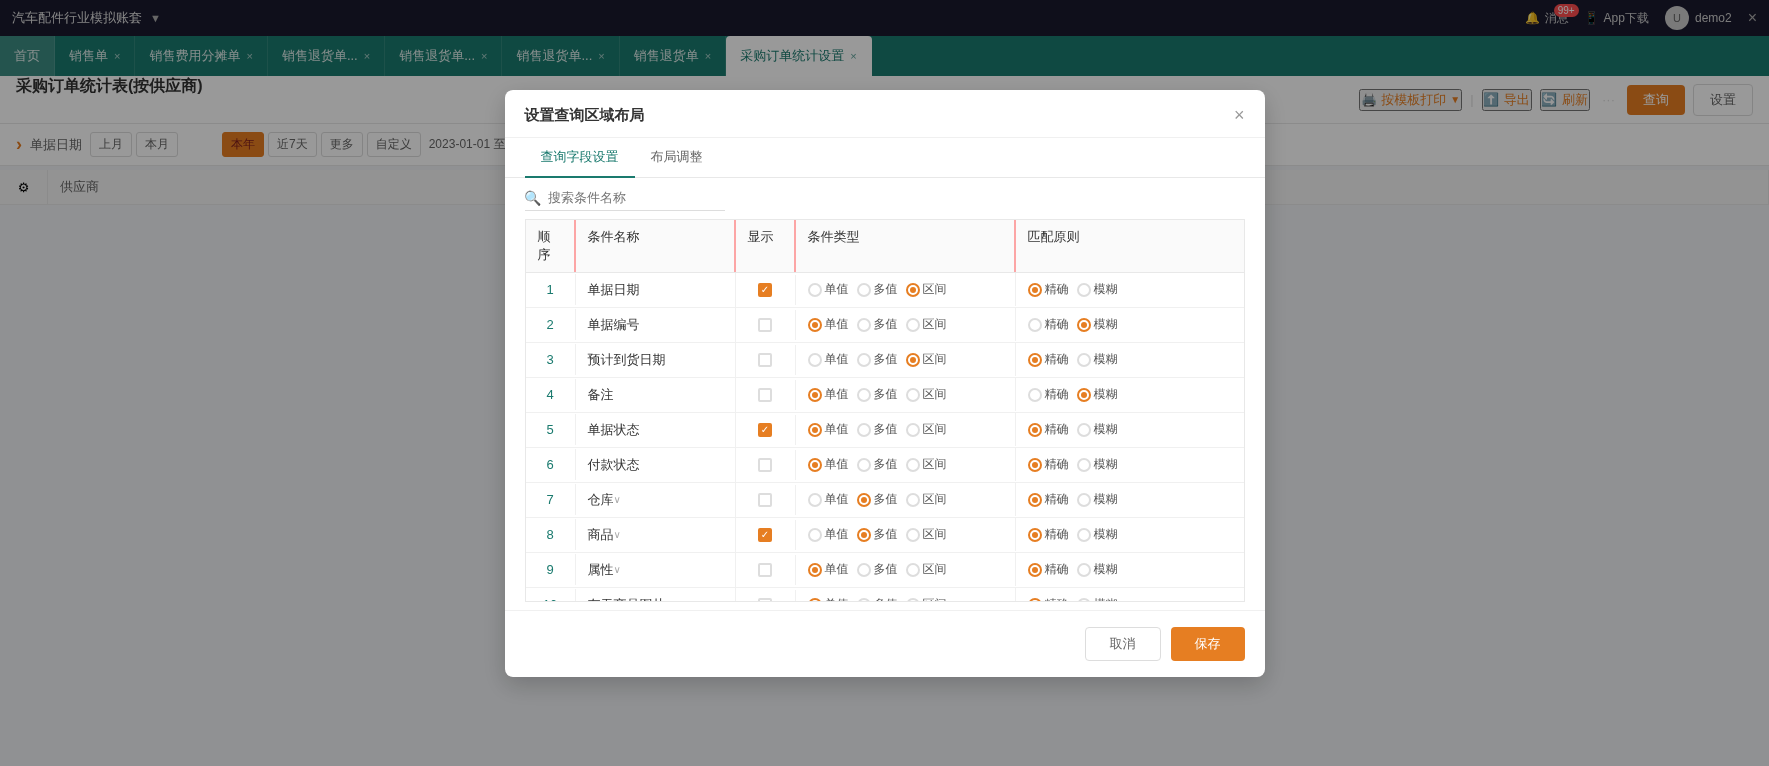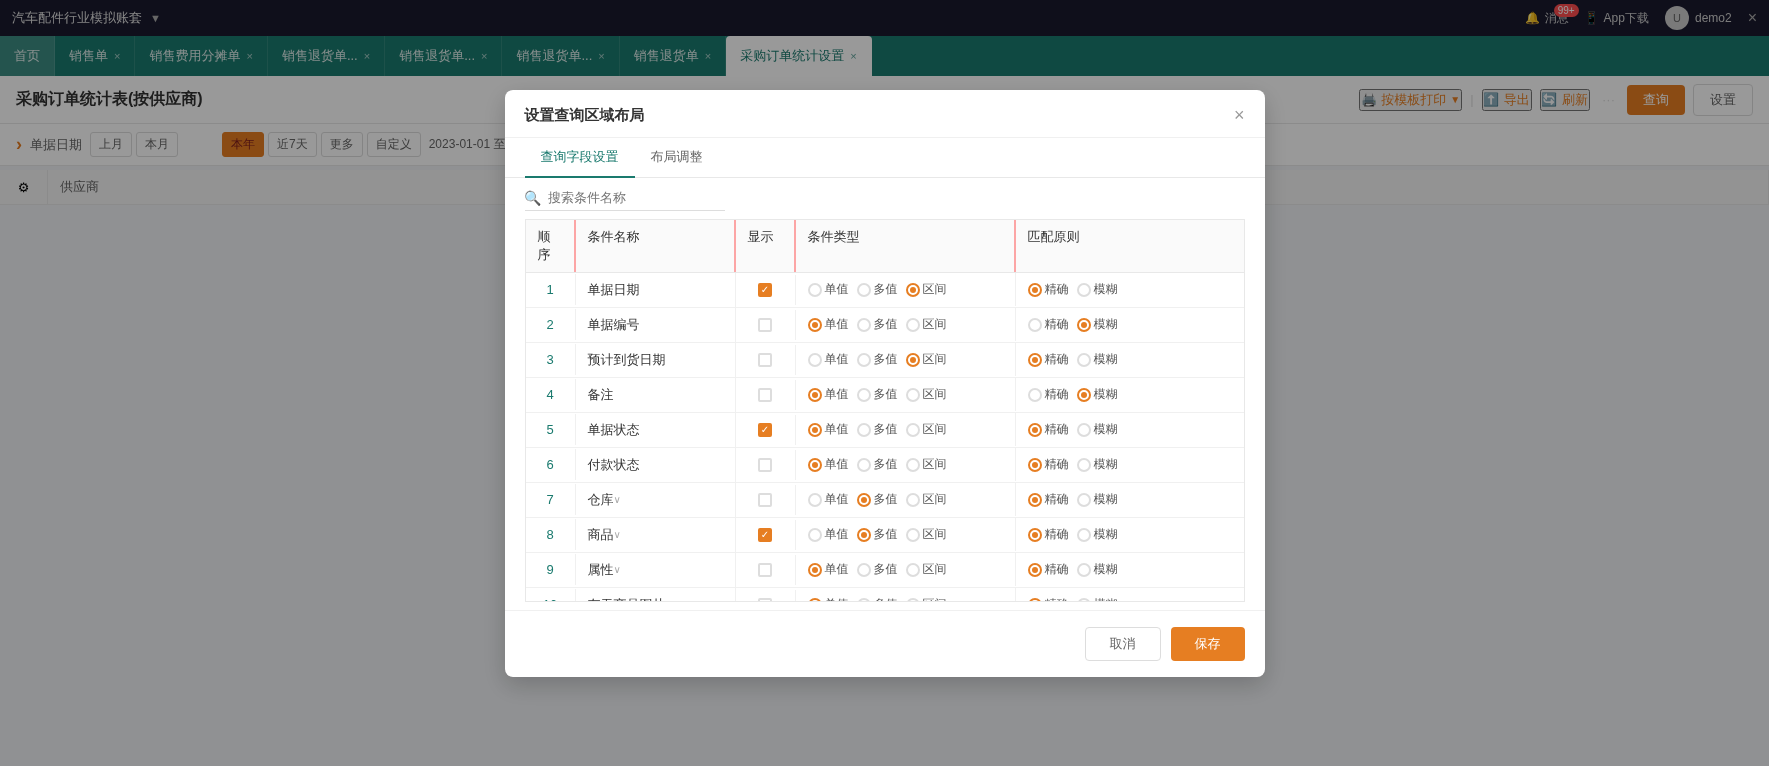--- a/index.html
+++ b/index.html
@@ -46,23 +46,22 @@
     }
     .tab-item.home { background: rgba(255,255,255,0.15); }
     .tab-item.active { background: #fff; color: #1a7a6e; border-radius: 4px 4px 0 0; }
     .tab-close { margin-left: 6px; font-size: 11px; color: inherit; opacity: 0.7; }
 
     
     .page-header {
       height: 48px;
       background: #fff;
       display: flex;
-      align-items: center;
       justify-content: space-between;
-      padding: 12px 16px;
+      padding: 0 16px;
       border-bottom: 1px solid #e8e8e8;
     }
     .page-title { font-size: 16px; font-weight: 600; color: #333; }
     .page-actions { display: flex; align-items: center; gap: 8px; }
     .btn-print { display: flex; align-items: center; gap: 4px; color: #e67e22; font-size: 13px; cursor: pointer; }
     .btn-export { display: flex; align-items: center; gap: 4px; color: #e67e22; font-size: 13px; cursor: pointer; }
     .btn-refresh { display: flex; align-items: center; gap: 4px; color: #e67e22; font-size: 13px; cursor: pointer; }
     .btn-query { background: #e67e22; color: white; border: none; padding: 6px 16px; border-radius: 4px; cursor: pointer; font-size: 13px; }
     .btn-settings { background: white; color: #666; border: 1px solid #ddd; padding: 6px 16px; border-radius: 4px; cursor: pointer; font-size: 13px; }
 

